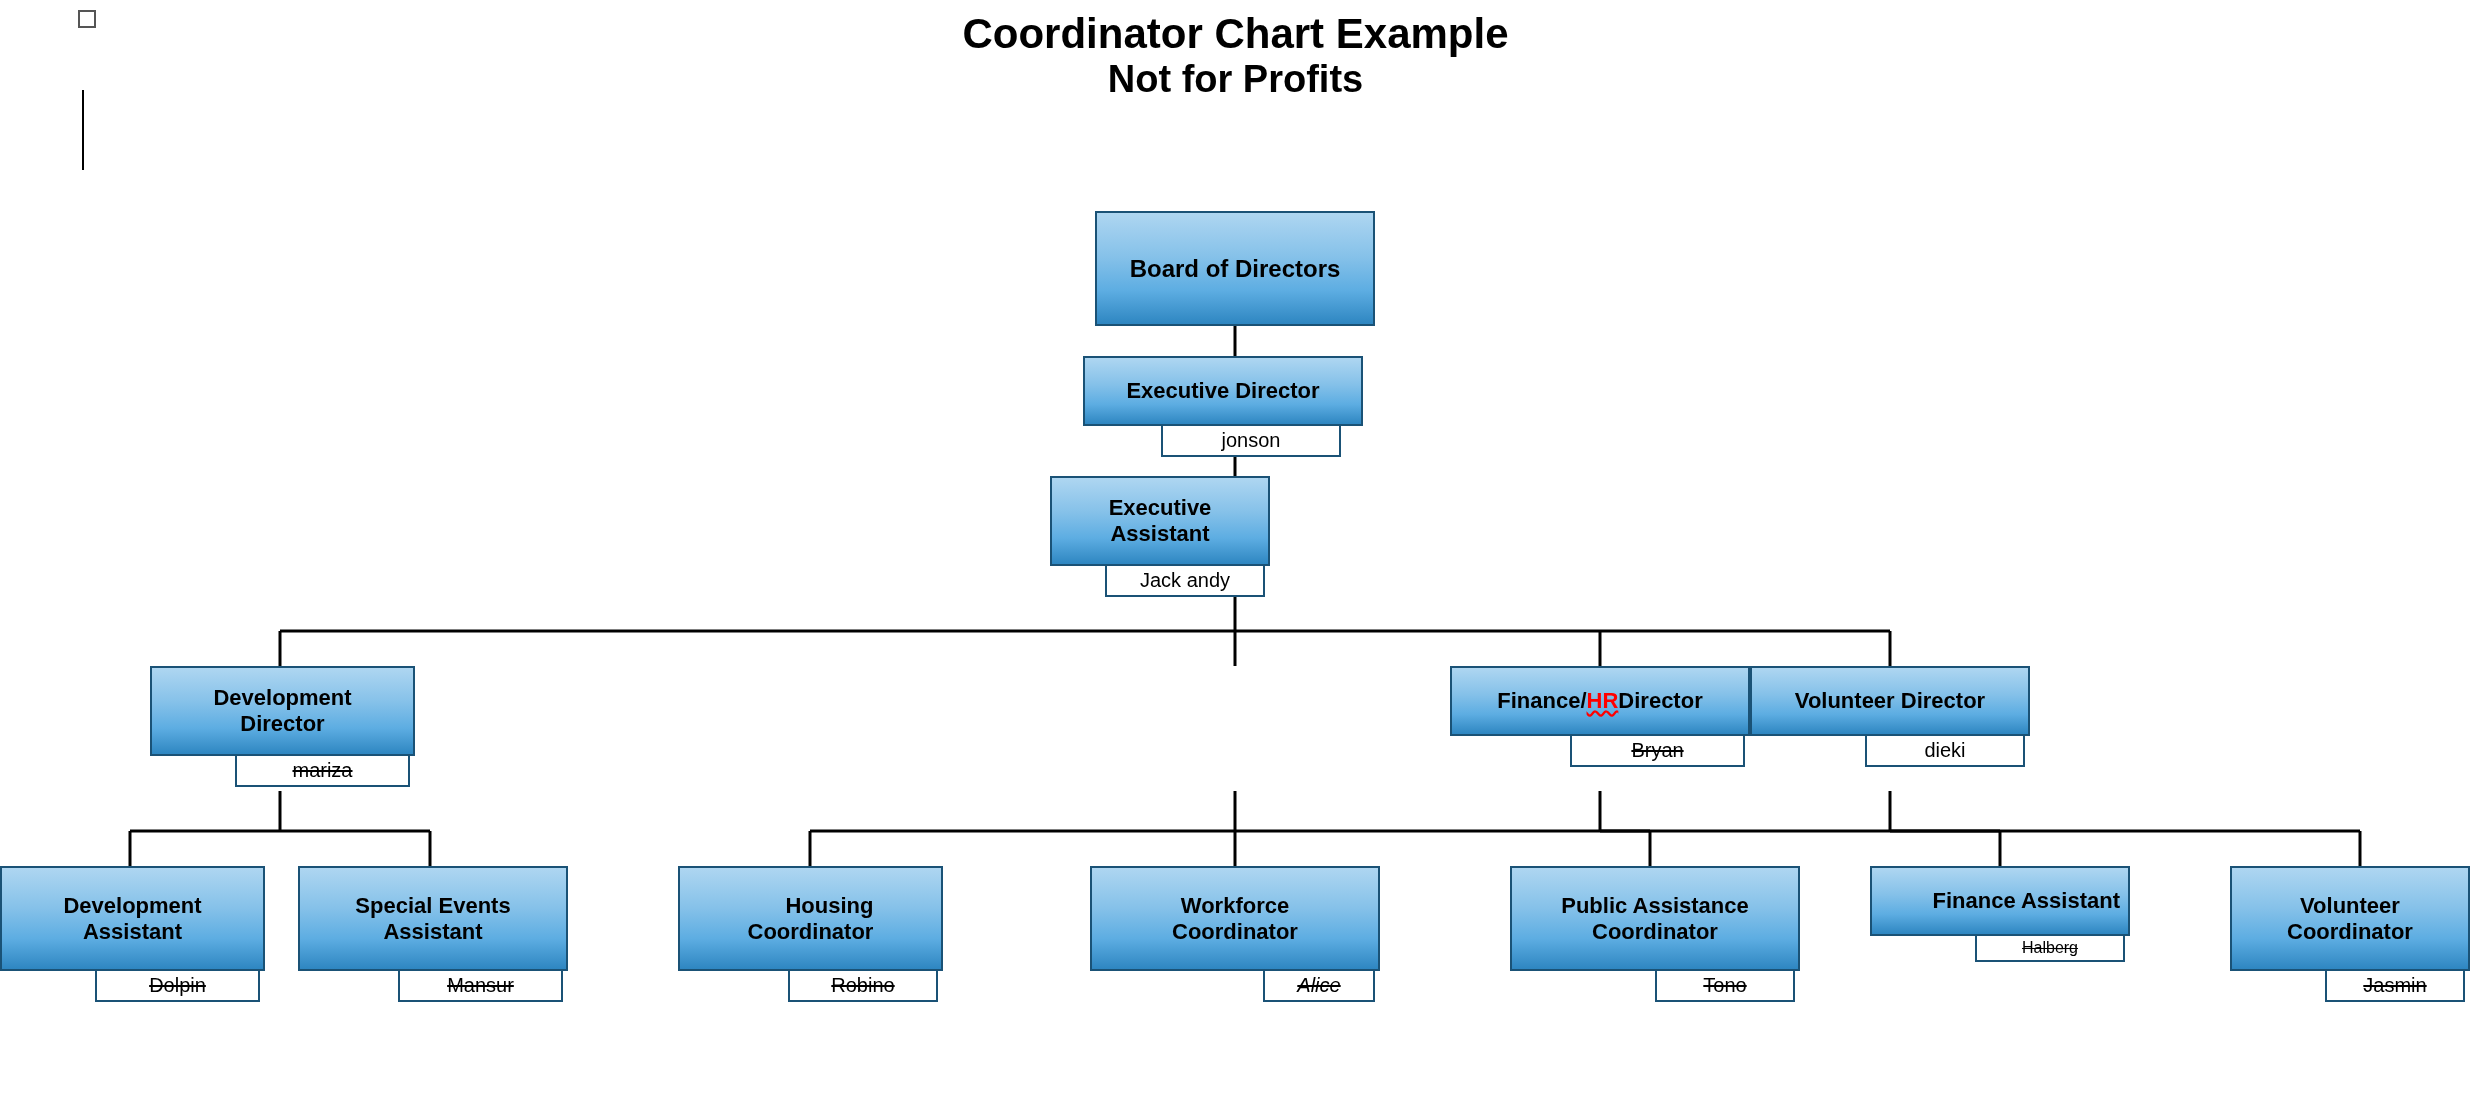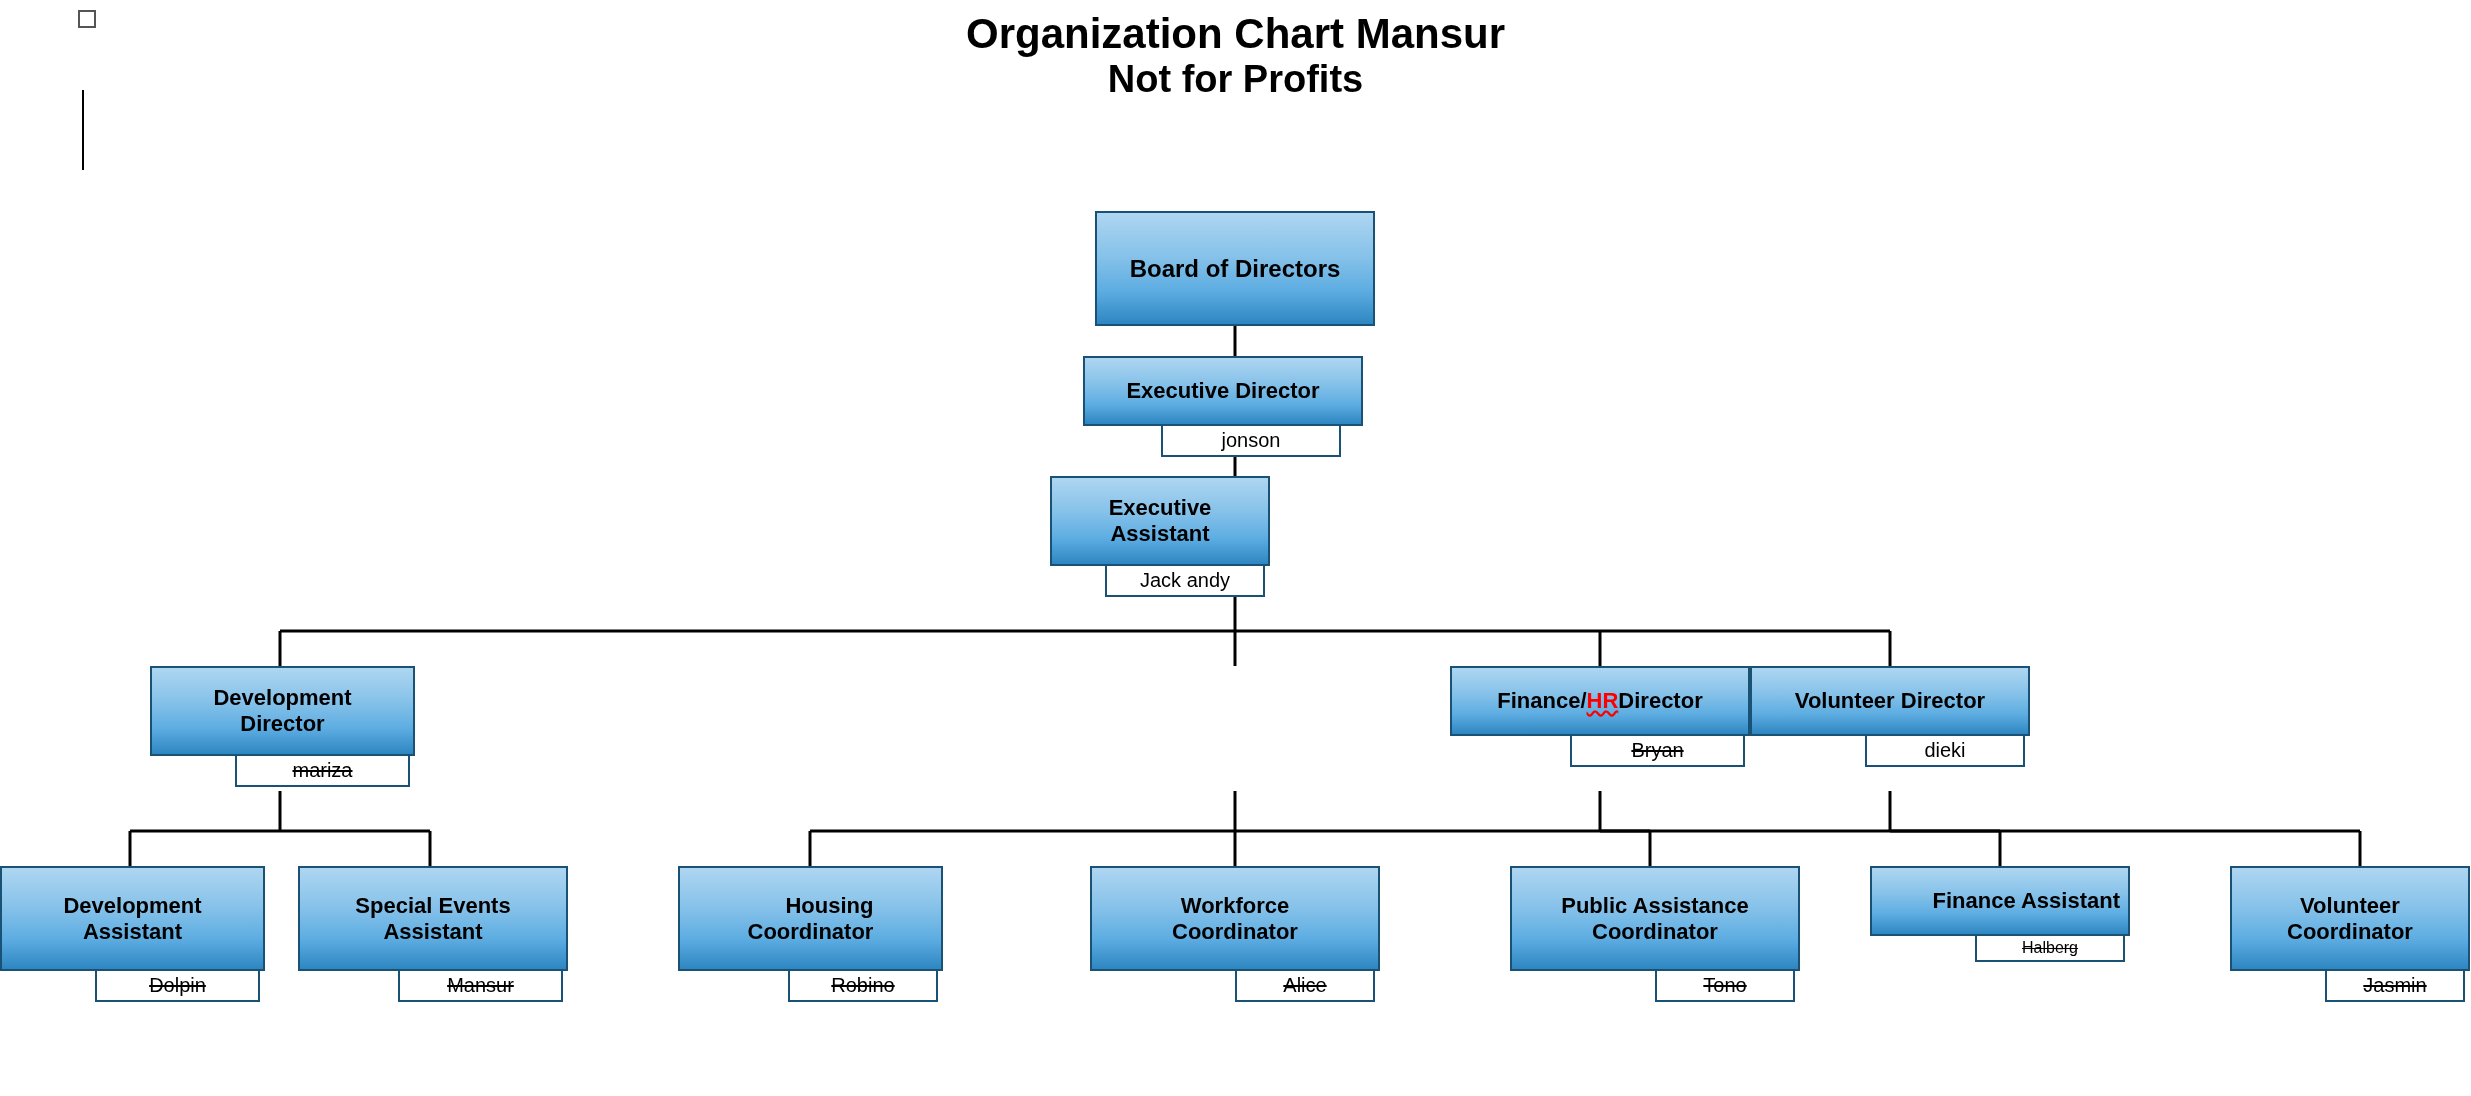--- a/index.html
+++ b/index.html
@@ -99,21 +99,21 @@
       background: #fff;
     }
   </style>
 </head>
 <body>
 
 <div class="checkbox"></div>
 <div class="cursor-line"></div>
 
 <div class="page-title">
-  <h1>Organization Chart Mansur</h1>
+  <h1>Coordinator Chart Example</h1>
   <h2>Not for Profits</h2>
 </div>
 
 <div class="chart-container">
 
   <svg class="lines-svg">
 
     <line x1="1235" y1="205" x2="1235" y2="235" stroke="#000" stroke-width="3"></line>
 
     <line x1="1235" y1="320" x2="1235" y2="355" stroke="#000" stroke-width="3"></line>
@@ -225,21 +225,21 @@
     </div>
     <div class="name-box strikethrough" style="width:150px; font-size:20px; align-self:flex-end; margin-right:5px;">
       <span>Robino</span>
     </div>
   </div>
 
   <div class="node" style="left:1090px; top:745px; width:290px;">
     <div class="node-box" style="width:290px; height:105px; font-size:22px; font-weight:bold;">
       <span>Workforce<br>Coordinator</span>
     </div>
-    <div class="name-box strikethrough" style="width:140px; font-size:20px; align-self:flex-end; margin-right:5px;">
+    <div class="name-box strikethrough" style="width:112px; font-size:20px; align-self:flex-end; margin-right:5px;font-style:italic;">
       <span>Alice</span>
     </div>
   </div>
 
   <div class="node" style="left:1510px; top:745px; width:290px;">
     <div class="node-box" style="width:290px; height:105px; font-size:22px; font-weight:bold;">
       <span>Public Assistance<br>Coordinator</span>
     </div>
     <div class="name-box strikethrough" style="width:140px; font-size:20px; align-self:flex-end; margin-right:5px;">
       <span>Tono</span>

